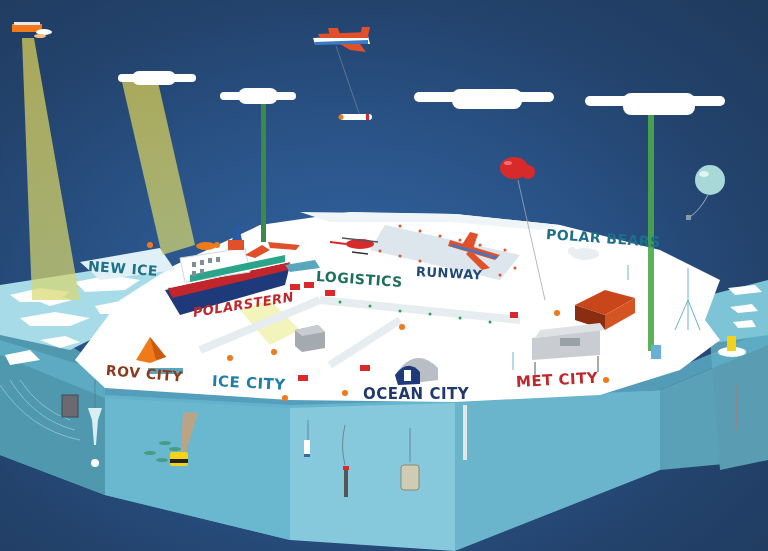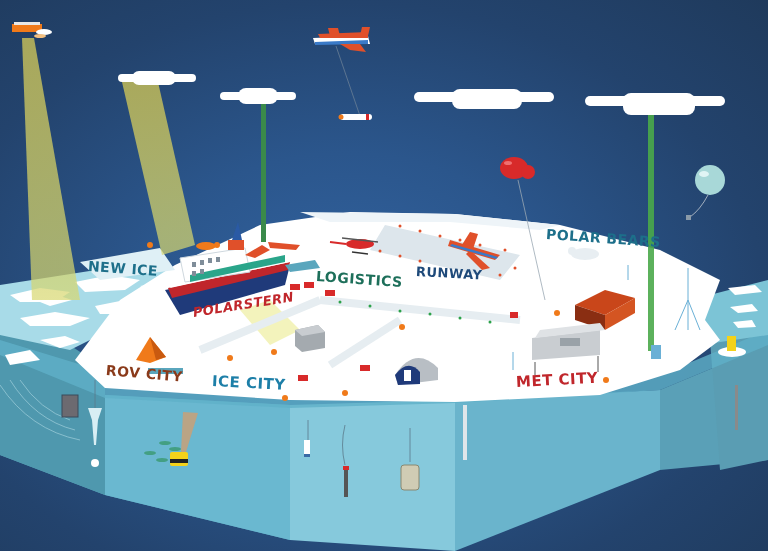--- a/index.html
+++ b/index.html
@@ -295,15 +295,16 @@
       <div class="puff" style="left:38px;top:-3px;width:72px;height:22px;"></div>
     </div>
 
 <div class="label" style="left:88px;top:258px;font-size:14px;color:#1d6f8a;transform:rotate(4deg);">NEW ICE</div>
 <div class="label" style="left:193px;top:305px;font-size:13px;color:#c0262b;font-style:italic;transform:rotate(-9deg);">POLARSTERN</div>
 <div class="label" style="left:316px;top:268px;font-size:14px;color:#1d6f5a;transform:rotate(4deg);">LOGISTICS</div>
 <div class="label" style="left:416px;top:264px;font-size:13px;color:#1f4a7a;transform:rotate(3deg);">RUNWAY</div>
 <div class="label" style="left:546px;top:226px;font-size:14px;color:#1d6f8a;transform:rotate(4deg);">POLAR BEARS</div>
 <div class="label" style="left:106px;top:362px;font-size:14px;color:#8a3a1a;transform:rotate(5deg);">ROV CITY</div>
 <div class="label" style="left:212px;top:372px;font-size:15px;color:#1d7fa8;transform:rotate(3deg);">ICE CITY</div>
+<div class="label" style="left:363px;top:385px;font-size:15px;color:#1f3a6b;">OCEAN CITY</div>
 <div class="label" style="left:516px;top:373px;font-size:15px;color:#c0262b;transform:rotate(-3deg);">MET CITY</div>
 
 </div>
 
 </body></html>

